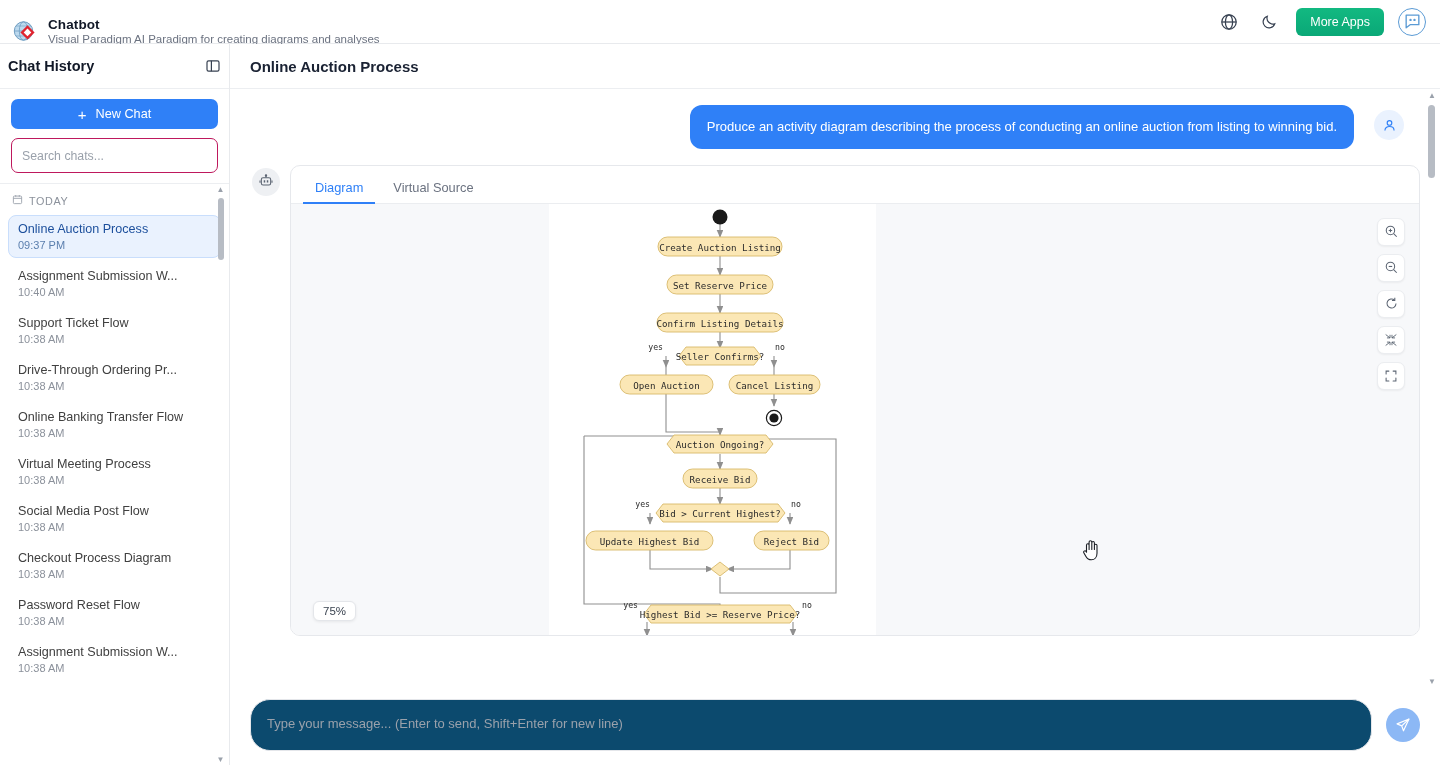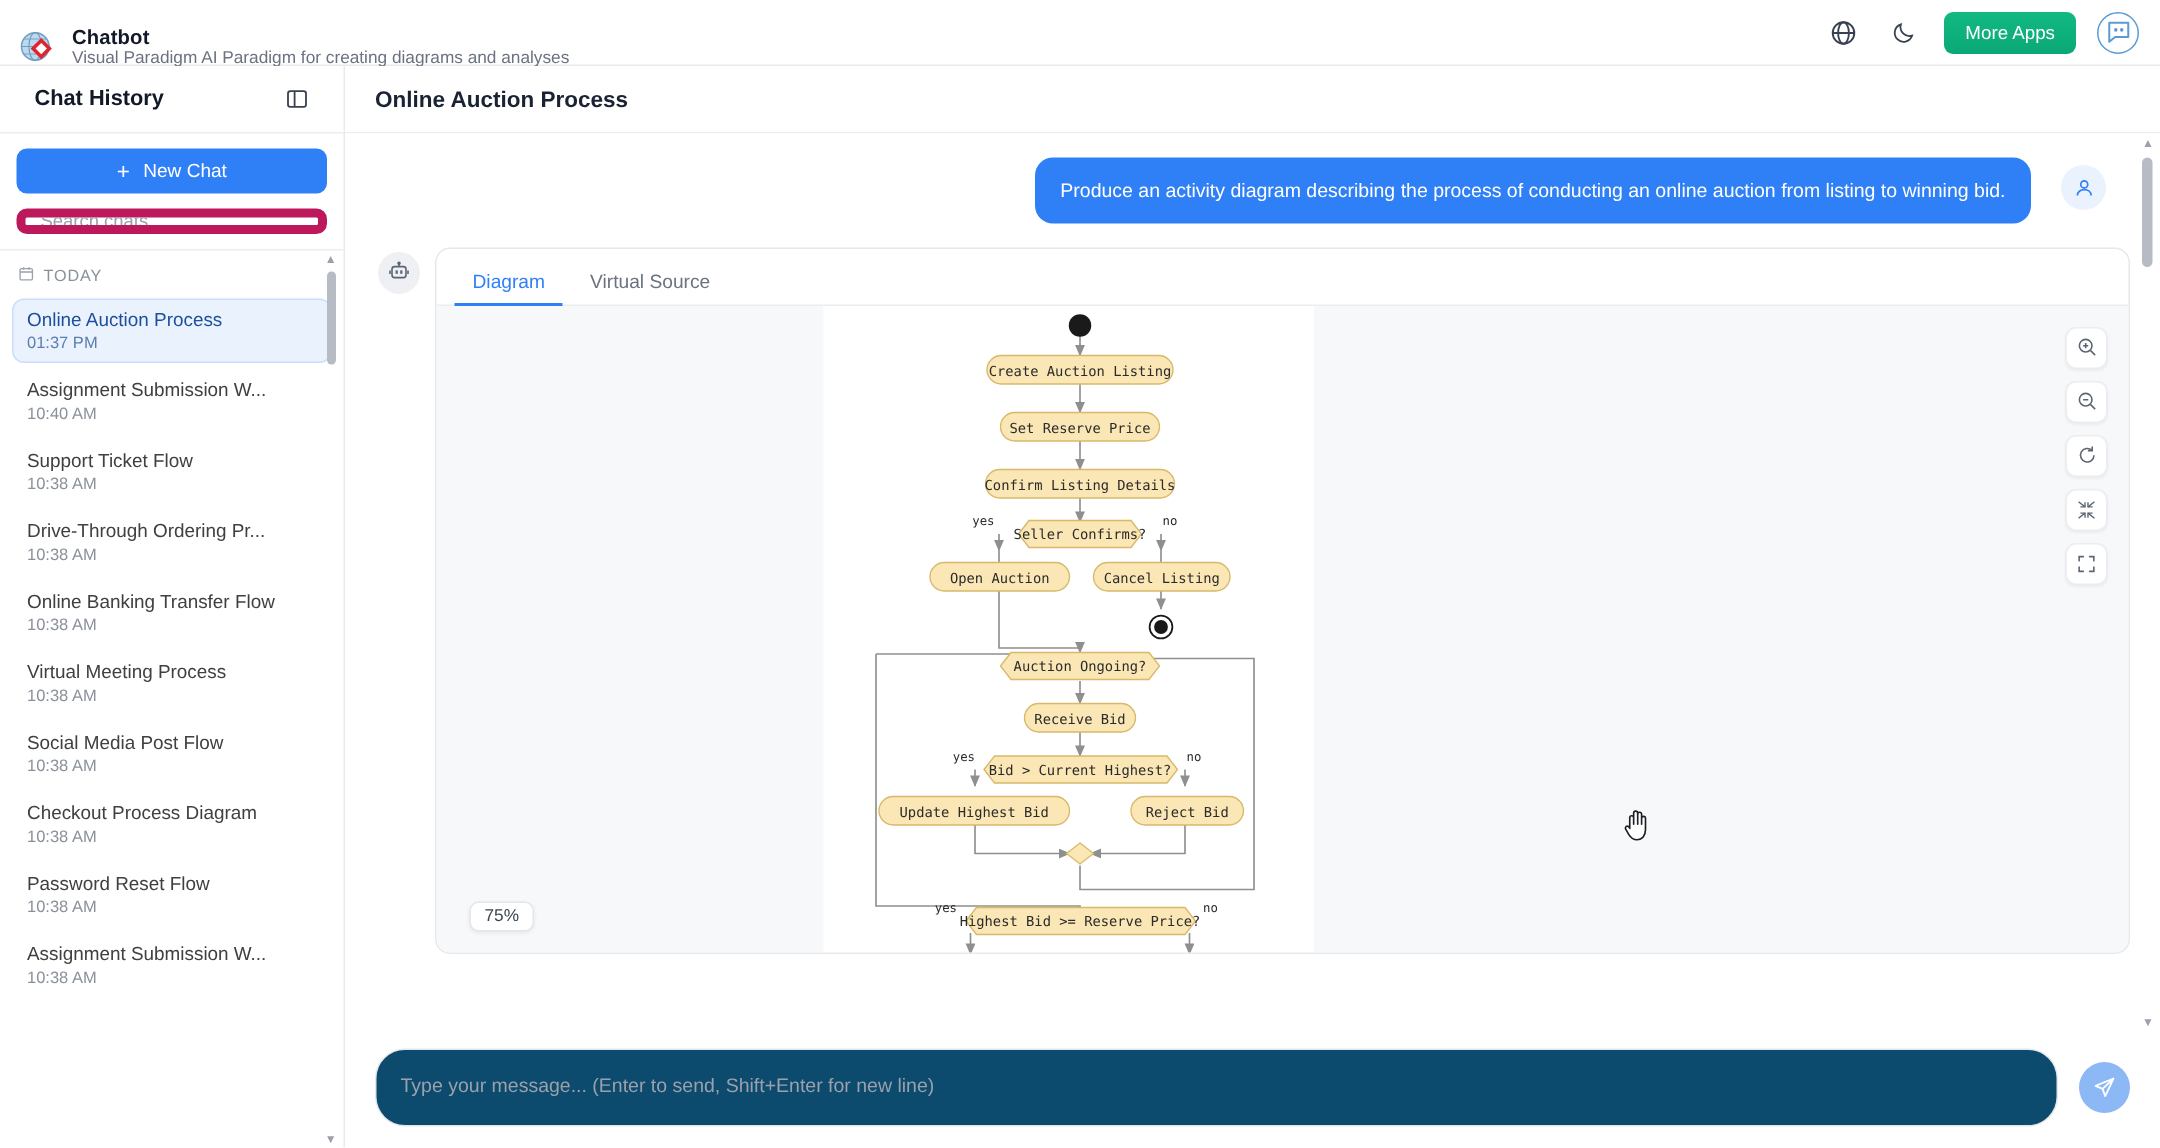--- a/index.html
+++ b/index.html
@@ -45,36 +45,36 @@
   
   .body-row { flex: 1 1 auto; display: flex; min-height: 0; }
 
   
   .sidebar {
     width: 230px; flex: 0 0 230px; background: #ffffff;
     border-right: 1px solid #e8eaed; display: flex; flex-direction: column; min-height: 0;
   }
   .sb-head {
     height: 45px; flex: 0 0 45px; display: flex; align-items: center;
-    padding: 0 23px; border-bottom: 1px solid #eceef1;
+    padding: 0 8px; border-bottom: 1px solid #eceef1;
   }
   .sb-title { font-size: 14.5px; font-weight: bold; color: #111827; }
   .sb-collapse { margin-left: auto; cursor: pointer; display: flex; color: #374151; }
 
   .sb-actions { padding: 10px 11px 10px; border-bottom: 1px solid #eceef1; }
   .new-chat {
     width: 100%; height: 30px; border-radius: 7px; border: none;
     background: #2f80f7; color: #fff; font-size: 12.7px;
     font-family: "Liberation Sans", sans-serif; cursor: pointer;
     display: flex; align-items: center; justify-content: center; gap: 9px;
   }
   .new-chat .plus { font-size: 15px; line-height: 1; font-weight: 400; }
   .search-wrap { margin-top: 9px; }
   .search-input {
-    width: 100%; height: 17px; border: 6px solid #be185d; border-radius: 7px;
+    width: 100%; height: 35px; border: 1px solid #be185d; border-radius: 7px;
     padding: 0 10px; font-size: 12.3px; color: #374151; outline: none;
     font-family: "Liberation Sans", sans-serif; background: #fff;
   }
   .search-input::placeholder { color: #9aa1ab; }
 
   .sb-list { flex: 1 1 auto; overflow: hidden; position: relative; padding-top: 6px; }
   .group-label {
     display: flex; align-items: center; gap: 6px; padding: 4px 12px 8px;
     font-size: 10.8px; color: #8b919b; letter-spacing: .6px;
   }
@@ -244,21 +244,21 @@
               <line x1="5.4" y1="1.6" x2="5.4" y2="4"></line>
               <line x1="10.6" y1="1.6" x2="10.6" y2="4"></line>
             </svg>
           </span>
           <span>TODAY</span>
         </div>
 
         <div id="chat-items">
             <div class="chat-item active">
               <div class="ci-title">Online Auction Process</div>
-              <div class="ci-time">01:37 PM</div>
+              <div class="ci-time">09:37 PM</div>
             </div>
             <div class="chat-item">
               <div class="ci-title">Assignment Submission W...</div>
               <div class="ci-time">10:40 AM</div>
             </div>
             <div class="chat-item">
               <div class="ci-title">Support Ticket Flow</div>
               <div class="ci-time">10:38 AM</div>
             </div>
             <div class="chat-item">

